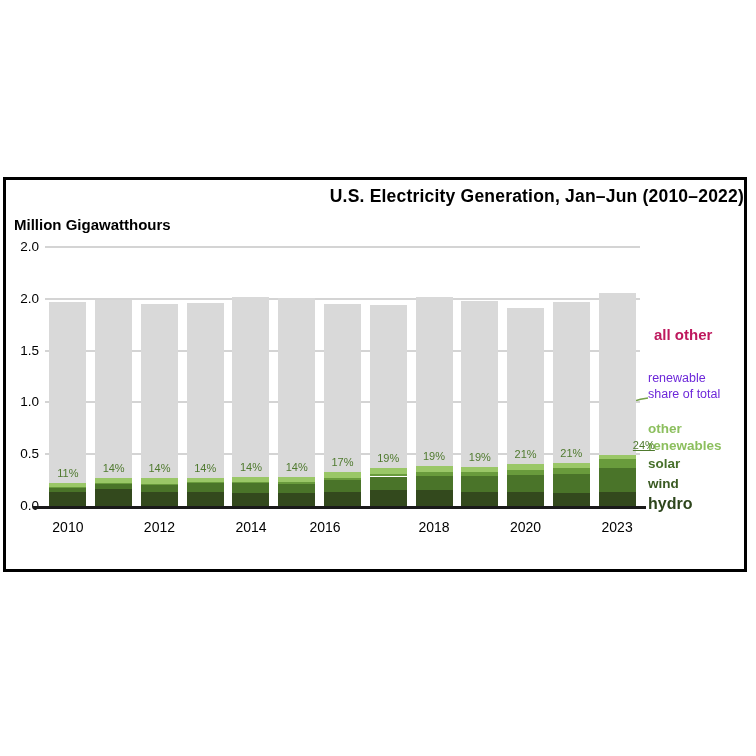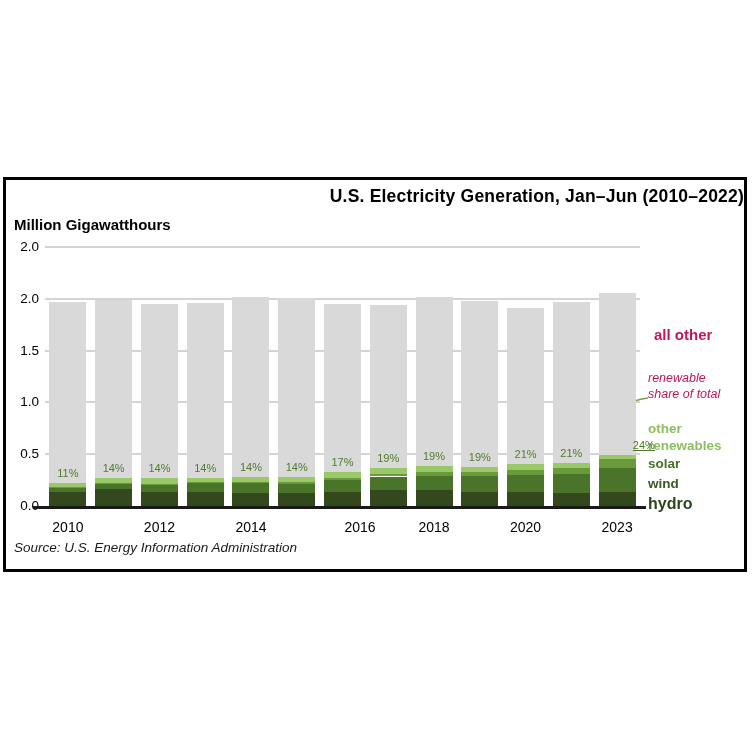--- a/index.html
+++ b/index.html
@@ -145,32 +145,31 @@
       <div class="share-label" style="left: 503.462px; width: 45.7692px; bottom: 46.8904px; color: rgb(79, 122, 46);">21%</div>
       <div class="seg" style="left: 553.615px; width: 37px; bottom: 0px; height: 14.504px; background: rgb(51, 73, 29);"></div>
       <div class="seg" style="left: 553.615px; width: 37px; bottom: 14.504px; height: 23.828px; background: rgb(74, 116, 41);"></div>
       <div class="seg" style="left: 553.615px; width: 37px; bottom: 38.332px; height: 8.288px; background: rgb(105, 155, 60);"></div>
       <div class="seg" style="left: 553.615px; width: 37px; bottom: 46.62px; height: 4.5584px; background: rgb(154, 199, 103);"></div>
       <div class="seg" style="left: 553.615px; width: 37px; bottom: 51.1784px; height: 162.238px; background: rgb(217, 217, 217);"></div>
       <div class="share-label" style="left: 576px; width: 45.7692px; bottom: 55.1784px; color: rgb(79, 122, 46); text-decoration: underline;">24%</div>
       <div class="xtick" style="left: -2.11538px;">2010</div>
       <div class="xtick" style="left: 89.4231px;">2012</div>
       <div class="xtick" style="left: 180.962px;">2014</div>
-      <div class="xtick" style="left: 290px;">2016</div>
+      <div class="xtick" style="left: 255px;">2016</div>
       <div class="xtick" style="left: 364.038px;">2018</div>
       <div class="xtick" style="left: 455.577px;">2020</div>
       <div class="xtick" style="left: 547.115px;">2023</div>
     </div>
 
   <div class="legend-item legend-all-other" style="color: #be185d;">all other</div>
-  <div class="legend-item legend-annotation" style="color: #be185d; font-style: italic;">renewable
+  <div class="legend-item legend-annotation" style="color: #6d28d9;">renewable
 share of total</div>
   <svg class="annotation-arc" viewBox="0 0 40 38">
     <path id="arc-path" d="M 38 2 C 18 4, 5 14, 2 36" fill="none" stroke="#76a24a" stroke-width="1.6"></path>
   </svg>
   <div class="legend-item legend-other-renewables" style="color: rgb(140, 191, 94);">other
 renewables</div>
   <div class="legend-item legend-solar" style="color: rgb(71, 112, 43);">solar</div>
   <div class="legend-item legend-wind" style="color: rgb(58, 90, 34);">wind</div>
   <div class="legend-item legend-hydro" style="color: rgb(45, 69, 28);">hydro</div>
 
-  <div class="source-note">Source: U.S. Energy Information Administration</div>
 </div>
 
 </body></html>

